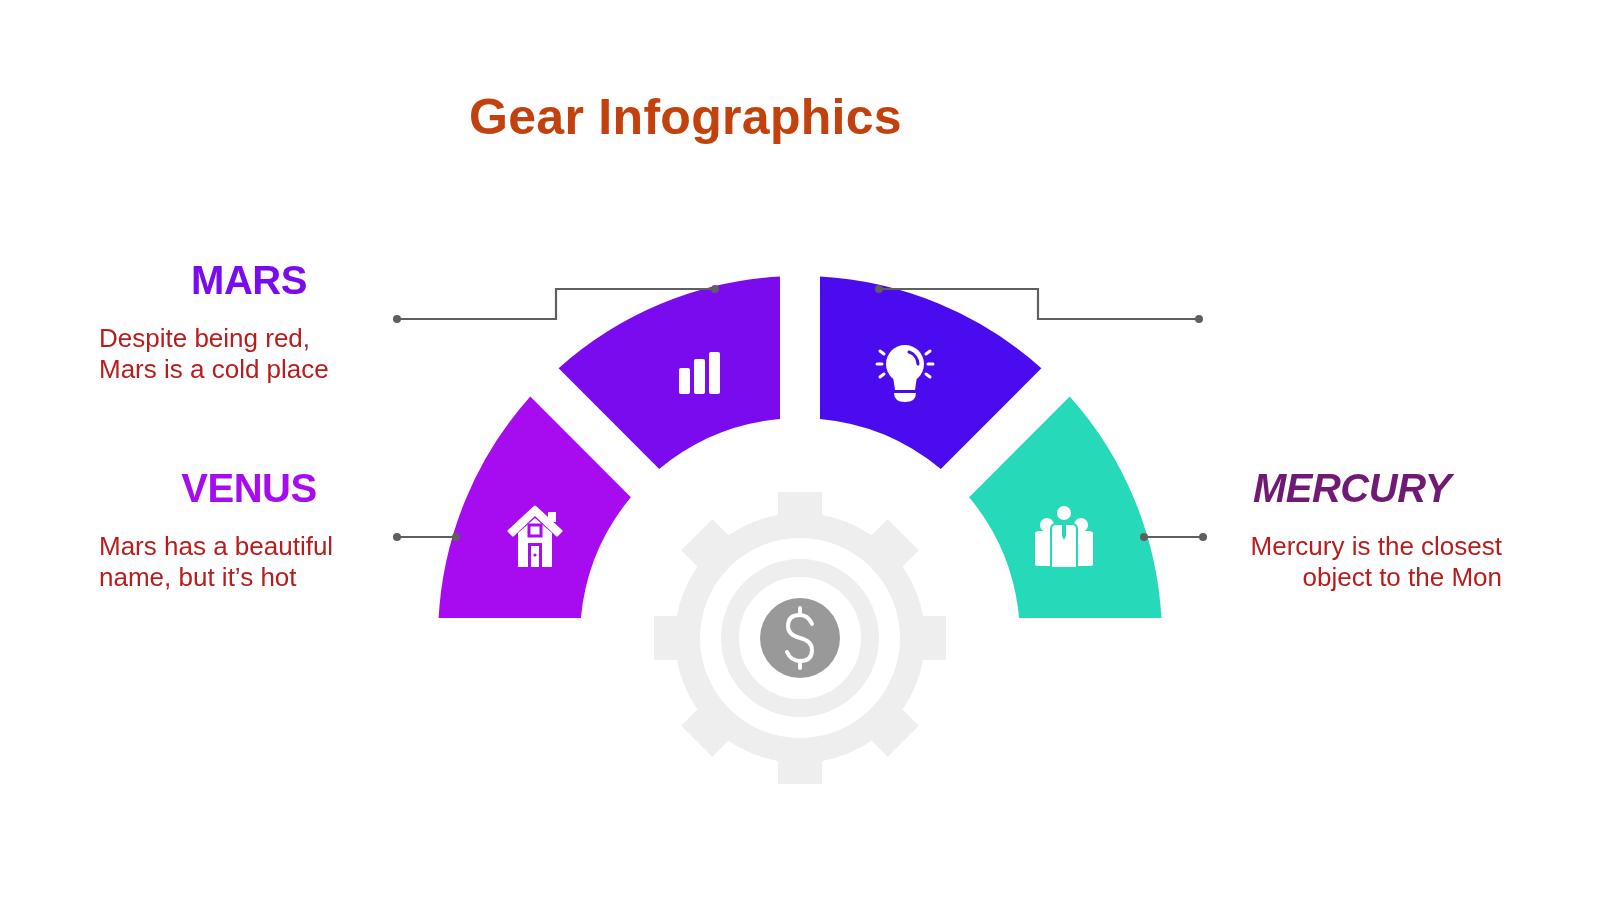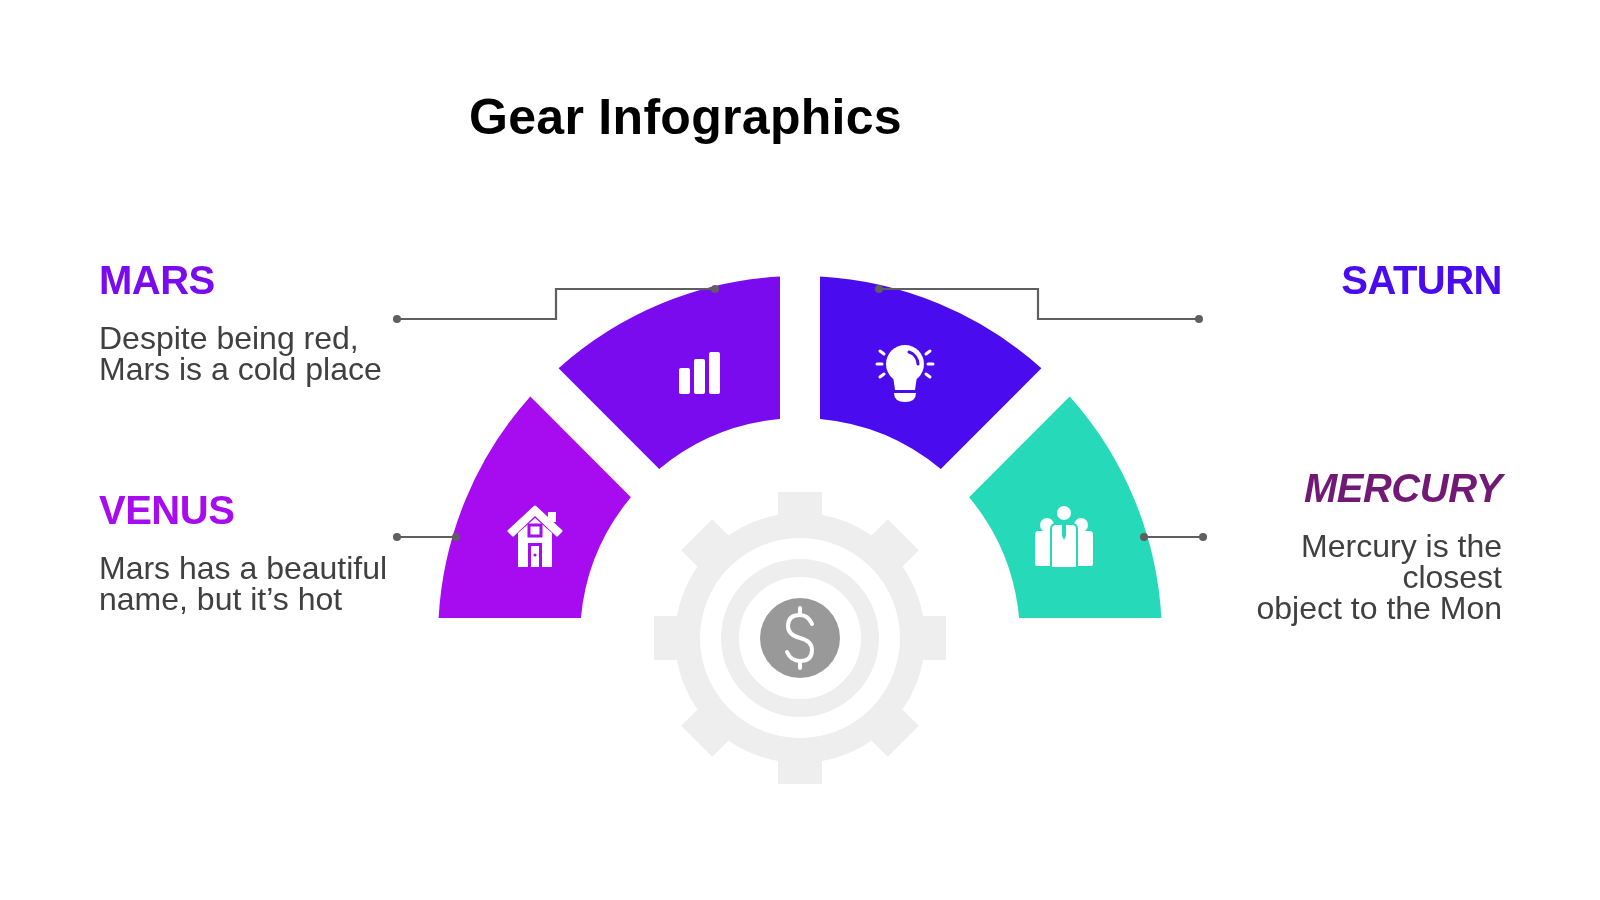--- a/index.html
+++ b/index.html
@@ -1,24 +1,24 @@
 <!DOCTYPE html>
 <html><head>
 <meta charset="utf-8">
 <style>
   html, body { margin:0; padding:0; background:#ffffff; }
   body { width:1600px; height:900px; position:relative; overflow:hidden;
          font-family:"Liberation Sans", "DejaVu Sans", sans-serif; }
   .title { position:absolute; left:0; width:1371px; top:88px; text-align:center;
-           font-size:50px; font-weight:bold; color:#000000; letter-spacing:0.3px; }
+           font-size:50px; font-weight:bold; color:#c2410c; letter-spacing:0.3px; }
   .block { position:absolute; width:300px; }
   .block.left { left:99px; text-align:left; }
   .block.right { right:98px; text-align:right; }
-  .block .heading { font-size:40px; font-weight:bold; line-height:44px; margin:0; letter-spacing:-0.5px; }
-  .block .body { font-size:32px; line-height:31px; color:#404040; margin-top:21px; white-space:pre-line; }
+  .block .heading { font-size:40px; font-weight:bold; line-height:44px; margin:0; letter-spacing:-0.5px;text-align:center; }
+  .block .body { font-size:26px; line-height:31px; color:#b91c1c; margin-top:21px; white-space:pre-line; }
   svg.diagram { position:absolute; left:0; top:0; }
 </style>
 </head>
 <body>
 
 <div class="title">Gear Infographics</div>
 
 <svg class="diagram" width="1600" height="900" viewBox="0 0 1600 900">
 
   <g id="gear">
@@ -103,25 +103,24 @@
     <line x1="800" y1="608" x2="800" y2="615" stroke="#ffffff" stroke-width="4" stroke-linecap="round"></line>
     <line x1="800" y1="661" x2="800" y2="668" stroke="#ffffff" stroke-width="4" stroke-linecap="round"></line>
   </g>
 </svg>
 
 <div class="block left" style="top:258px;">
   <div class="heading" style="color: rgb(123, 11, 239);">MARS</div>
   <div class="body">Despite being red,
 Mars is a cold place</div>
 </div>
-<div class="block left" style="top:466px;margin-top:22px;">
+<div class="block left" style="top:466px;">
   <div class="heading" style="color: rgb(166, 12, 239);">VENUS</div>
   <div class="body">Mars has a beautiful
 name, but it’s hot</div>
 </div>
 <div class="block right" style="top:258px;">
-  <div class="heading" style="color: rgb(75, 11, 239);">SATURN</div>
 </div>
 <div class="block right" style="top:466px;">
   <div class="heading" style="color: #701a75; font-style: italic;">MERCURY</div>
   <div class="body">Mercury is the closest
 object to the Mon</div>
 </div>
 
 </body></html>

